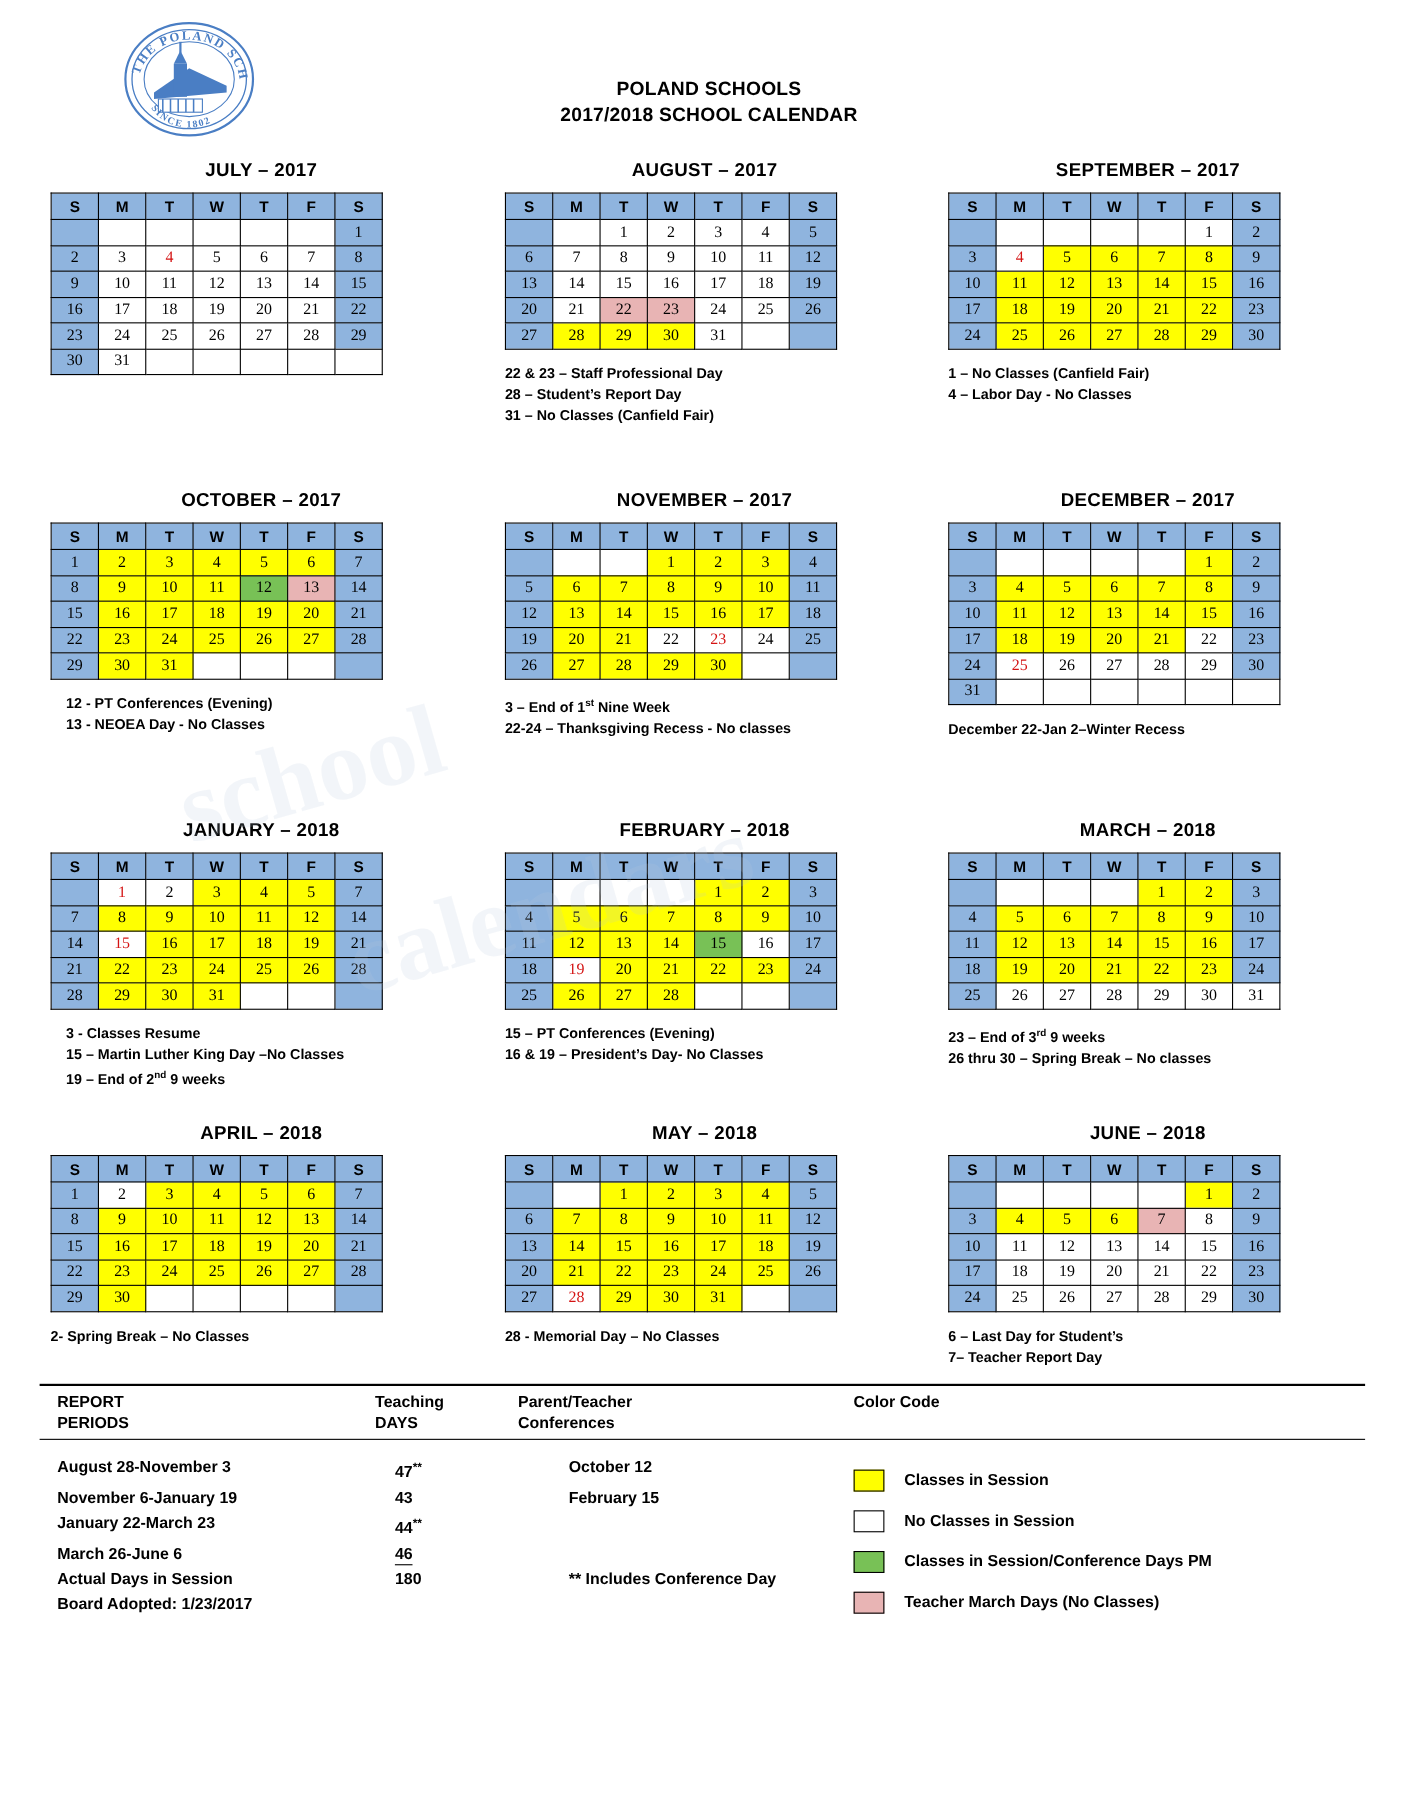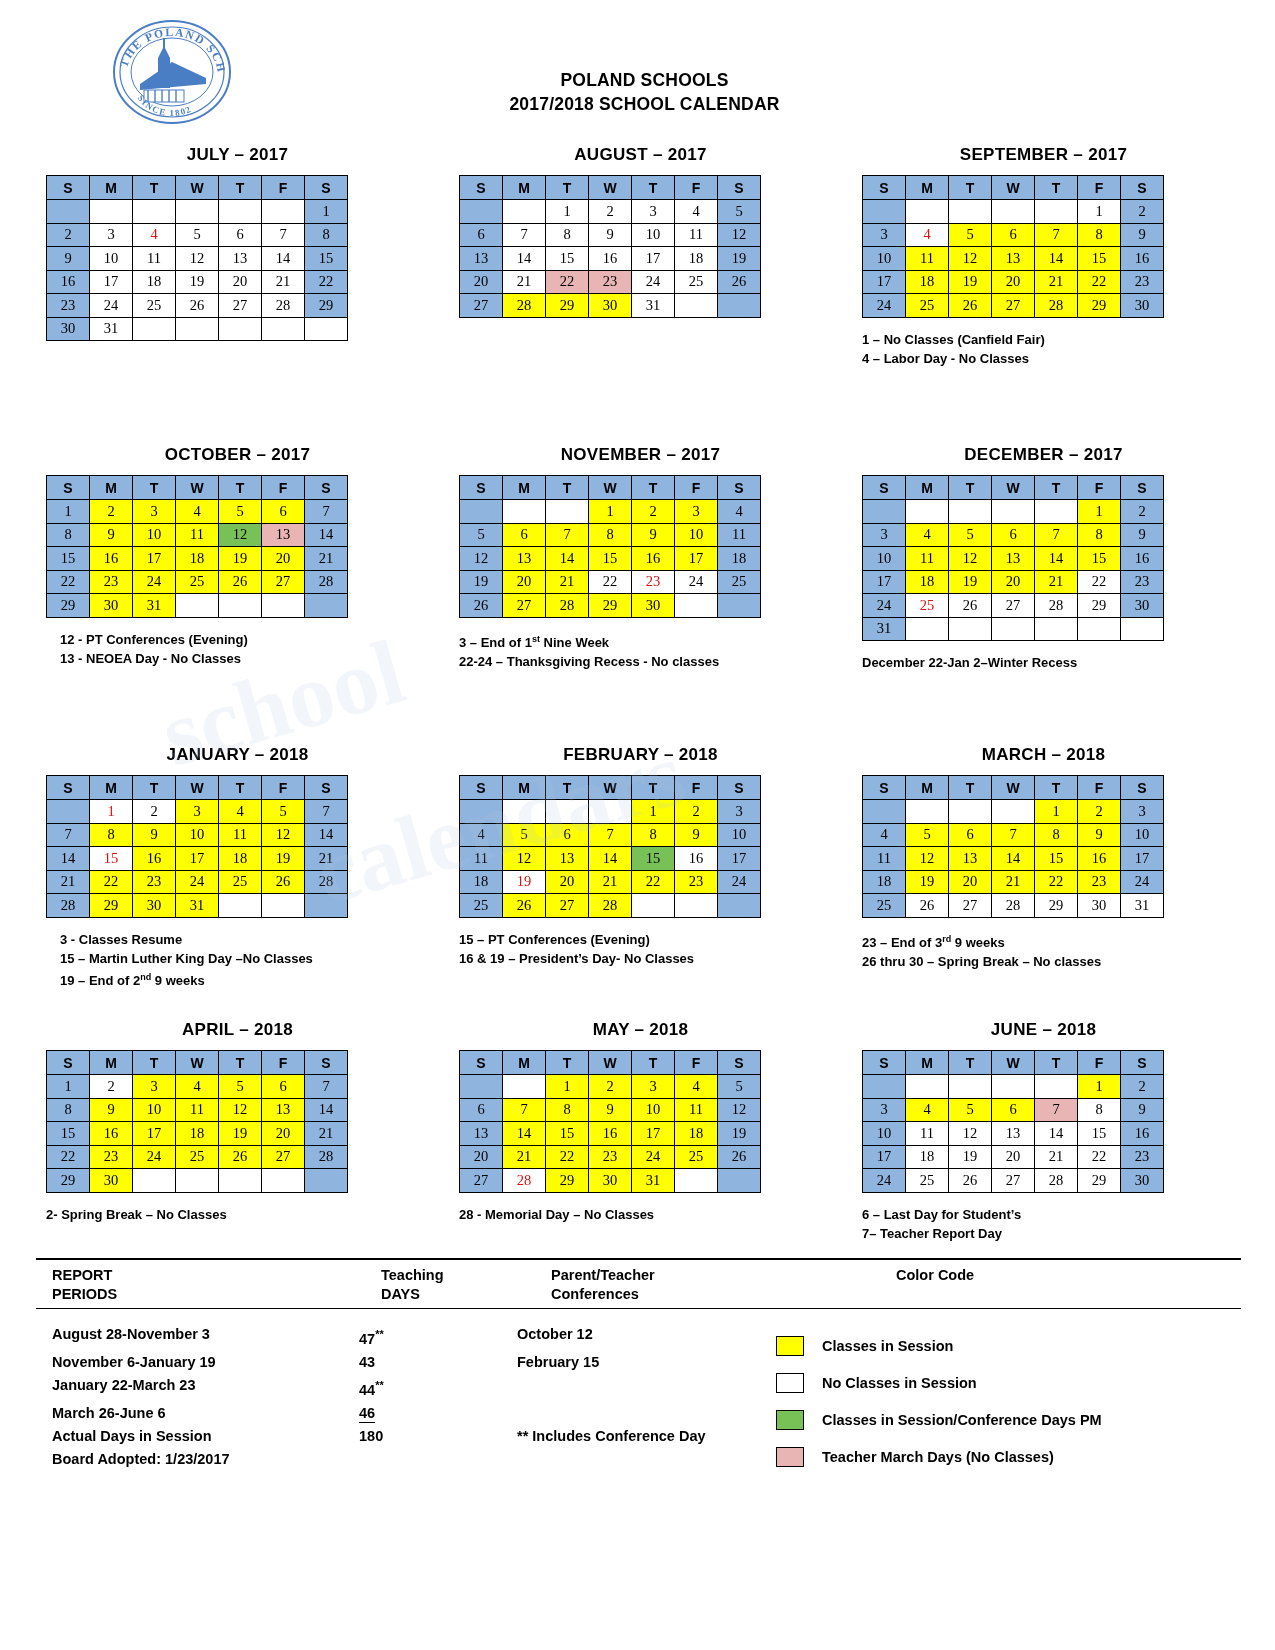--- a/index.html
+++ b/index.html
@@ -105,21 +105,20 @@
   .summary {
     position: absolute;
     left: 36px; top: 1258px;
     width: 1205px;
   }
   .rule { border-top: 2.4px solid #000; }
   .rule-thin { border-top: 1.6px solid #000; }
   .sum-head {
     display: flex;
     padding: 6px 0 4px 0;
-    gap: 40px;
   }
   .sum-head .c1 { width: 305px; padding-left: 16px; font-size: 14.5px; font-weight: bold; line-height: 19px; }
   .sum-head .c2 { width: 130px; font-size: 14.5px; font-weight: bold; line-height: 19px; }
   .sum-head .c3 { width: 305px; font-size: 14.5px; font-weight: bold; line-height: 19px; }
   .sum-head .c4 { flex: 1; font-size: 14.5px; font-weight: bold; line-height: 19px; }
 
   .sum-body { display: flex; padding-top: 14px; }
   .sb-left { width: 740px; }
   .sb-right { flex: 1; padding-top: 4px; }
 
@@ -329,21 +328,25 @@
               <tr>
                 <td class="we">27</td>
                 <td class="ys">28</td>
                 <td class="ys">29</td>
                 <td class="ys">30</td>
                 <td class="no">31</td>
                 <td class="no"></td>
                 <td class="we"></td>
               </tr>
             </tbody>
-          </table></div></div>
+          </table><div class="notes">
+            <div>22 &amp; 23 – Staff Professional Day</div>
+            <div>28 – Student’s Report Day</div>
+            <div>31 – No Classes (Canfield Fair)</div>
+          </div></div></div>
       <div class="month m-sep"><div class="month-title">SEPTEMBER – 2017</div><div class="cal-wrap"><table class="cal">
             <thead>
               <tr>
                 <th>S</th>
                 <th>M</th>
                 <th>T</th>
                 <th>W</th>
                 <th>T</th>
                 <th>F</th>
                 <th>S</th>

